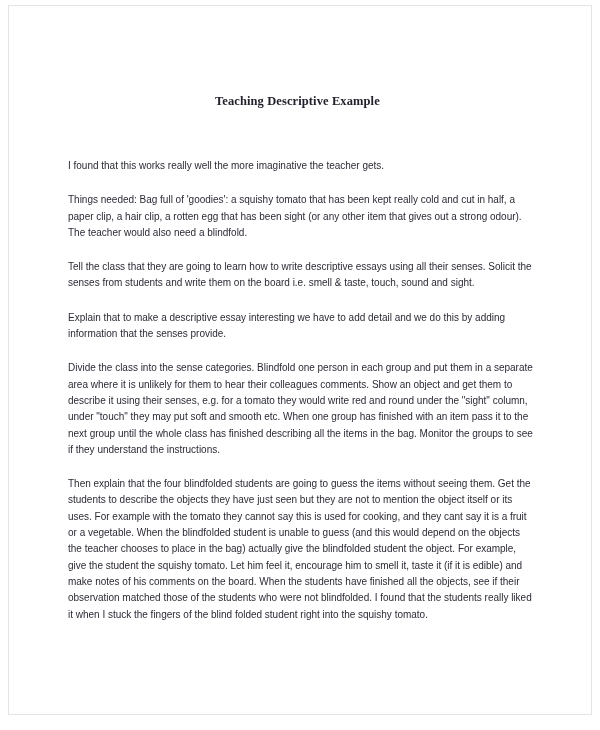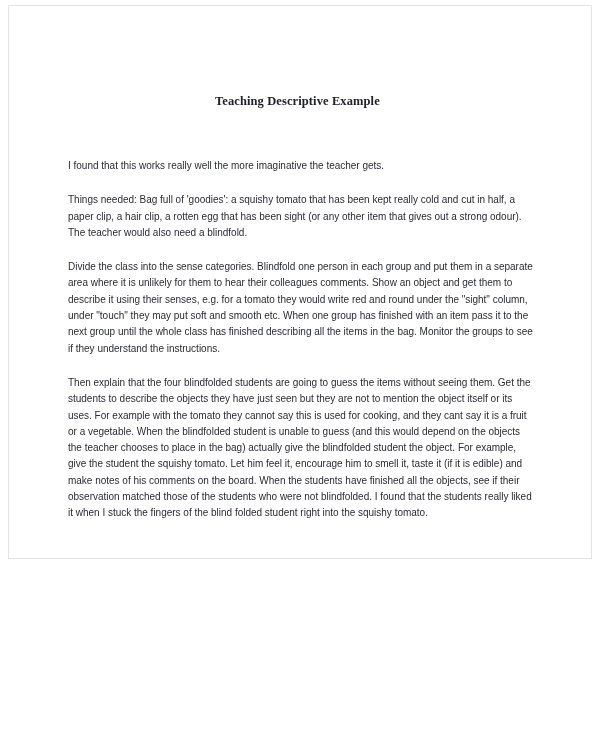--- a/index.html
+++ b/index.html
@@ -11,21 +11,21 @@
     width: 600px;
     height: 730px;
     overflow: hidden;
     font-family: "Liberation Sans", sans-serif;
   }
   .page {
     position: absolute;
     left: 8px;
     top: 5px;
     width: 584px;
-    height: 554px;
+    height: 710px;
     background: #ffffff;
     border: 1px solid #e4e4e6;
     box-sizing: border-box;
   }
   .doc-body {
     position: absolute;
     left: 59px;
     top: 88px;
     width: 467px;
   }
@@ -56,20 +56,22 @@
 
 <div class="page">
   <div class="doc-body">
 
     <h1 class="doc-title">Teaching Descriptive Example</h1>
 
     <p class="para">I found that this works really well the more imaginative the teacher gets.</p>
 
     <p class="para">Things needed: Bag full of 'goodies': a squishy tomato that has been kept really cold and cut in half, a paper clip, a hair clip, a rotten egg that has been sight (or any other item that gives out a strong odour). The teacher would also need a blindfold.</p>
 
+    <p class="para">Tell the class that they are going to learn how to write descriptive essays using all their senses. Solicit the senses from students and write them on the board i.e. smell &amp; taste, touch, sound and sight.</p>
 
+    <p class="para">Explain that to make a descriptive essay interesting we have to add detail and we do this by adding information that the senses provide.</p>
 
     <p class="para">Divide the class into the sense categories. Blindfold one person in each group and put them in a separate area where it is unlikely for them to hear their colleagues comments. Show an object and get them to describe it using their senses, e.g. for a tomato they would write red and round under the "sight" column, under "touch" they may put soft and smooth etc. When one group has finished with an item pass it to the next group until the whole class has finished describing all the items in the bag. Monitor the groups to see if they understand the instructions.</p>
 
     <p class="para">Then explain that the four blindfolded students are going to guess the items without seeing them. Get the students to describe the objects they have just seen but they are not to mention the object itself or its uses. For example with the tomato they cannot say this is used for cooking, and they cant say it is a fruit or a vegetable. When the blindfolded student is unable to guess (and this would depend on the objects the teacher chooses to place in the bag) actually give the blindfolded student the object. For example, give the student the squishy tomato. Let him feel it, encourage him to smell it, taste it (if it is edible) and make notes of his comments on the board. When the students have finished all the objects, see if their observation matched those of the students who were not blindfolded. I found that the students really liked it when I stuck the fingers of the blind folded student right into the squishy tomato.</p>
 
   </div>
 </div>
 
 </body></html>

